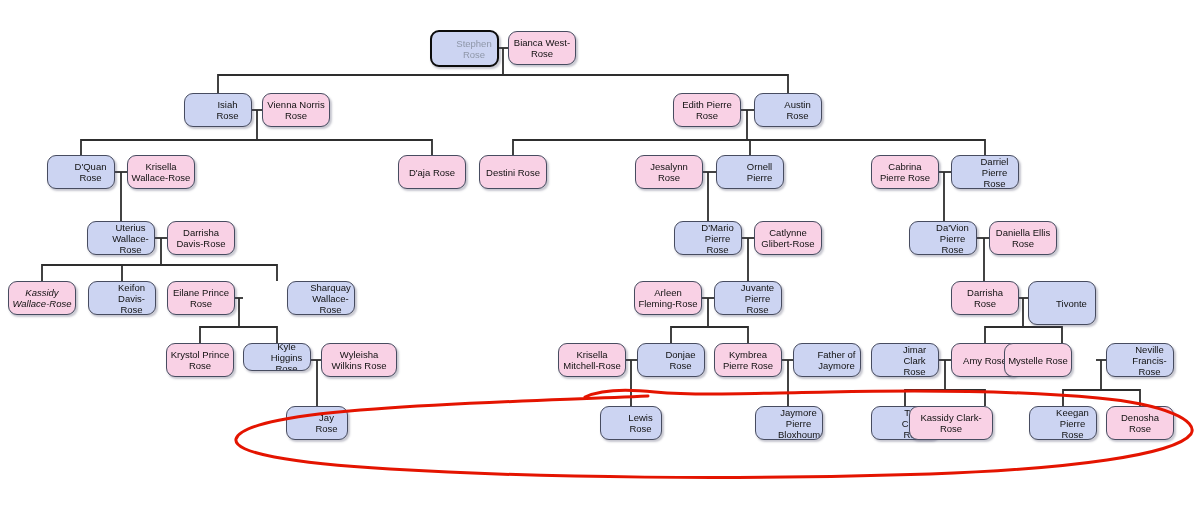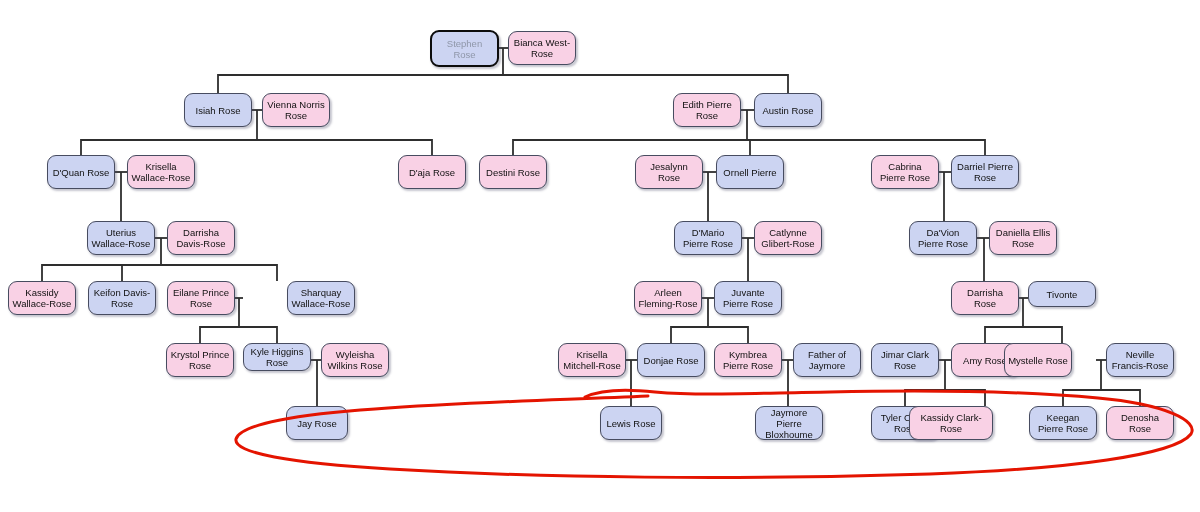--- a/index.html
+++ b/index.html
@@ -32,21 +32,21 @@
     text-align: center;
     overflow: hidden;
     padding: 1px 3px;
     font-size: 9.5px;
     line-height: 11px;
     color: #111111;
     box-shadow: 1.5px 2px 2px rgba(70,70,100,0.30);
     cursor: pointer;
   }
   .node.pink { background: #f9d1e5; }
-  .node.blue { background: #ccd4f2; }
+  .node.blue { background: #ccd4f2; padding-left: 22px; }
   .node.selected {
     border: 2.6px solid #0c0c0c;
     color: #8f97a9;
   }
   .node span { display: block; width: 100%; }
 </style>
 </head>
 <body>
 
 <div id="canvas" style="width: 1200px; height: 512px; background: rgb(255, 255, 255);">
@@ -151,51 +151,51 @@
       </div>
       <div class="node pink" style="left: 754px; top: 221px; width: 68px; height: 34px;">
         <span>Catlynne Glibert-Rose</span>
       </div>
       <div class="node blue" style="left: 909px; top: 221px; width: 68px; height: 34px;">
         <span>Da'Vion Pierre Rose</span>
       </div>
       <div class="node pink" style="left: 989px; top: 221px; width: 68px; height: 34px;">
         <span>Daniella Ellis Rose</span>
       </div>
-      <div class="node pink" style="left: 8px; top: 281px; width: 68px; height: 34px;">
+      <div class="node pink" style="left: 8px; top: 281px; width: 68px; height: 34px; font-style: italic;">
         <span>Kassidy Wallace-Rose</span>
       </div>
       <div class="node blue" style="left: 88px; top: 281px; width: 68px; height: 34px;">
         <span>Keifon Davis-Rose</span>
       </div>
       <div class="node pink" style="left: 167px; top: 281px; width: 68px; height: 34px;">
         <span>Eilane Prince Rose</span>
       </div>
       <div class="node blue" style="left: 243px; top: 281px; width: 68px; height: 34px; margin-left: 44px;">
         <span>Sharquay Wallace-Rose</span>
       </div>
       <div class="node pink" style="left: 634px; top: 281px; width: 68px; height: 34px;">
         <span>Arleen Fleming-Rose</span>
       </div>
       <div class="node blue" style="left: 714px; top: 281px; width: 68px; height: 34px;">
         <span>Juvante Pierre Rose</span>
       </div>
       <div class="node pink" style="left: 951px; top: 281px; width: 68px; height: 34px;">
         <span>Darrisha Rose</span>
       </div>
-      <div class="node blue" style="left: 1028px; top: 281px; width: 68px; height: 26px;">
+      <div class="node blue" style="left: 1028px; top: 281px; width: 68px; height: 44px;">
         <span>Tivonte</span>
       </div>
       <div class="node pink" style="left: 166px; top: 343px; width: 68px; height: 34px;">
         <span>Krystol Prince Rose</span>
       </div>
       <div class="node blue" style="left: 243px; top: 343px; width: 68px; height: 28px;">
         <span>Kyle Higgins Rose</span>
       </div>
-      <div class="node pink" style="left: 321px; top: 343px; width: 68px; height: 34px;">
+      <div class="node pink" style="left: 321px; top: 343px; width: 76px; height: 34px;">
         <span>Wyleisha Wilkins Rose</span>
       </div>
       <div class="node pink" style="left: 558px; top: 343px; width: 68px; height: 34px;">
         <span>Krisella Mitchell-Rose</span>
       </div>
       <div class="node blue" style="left: 637px; top: 343px; width: 68px; height: 34px;">
         <span>Donjae Rose</span>
       </div>
       <div class="node pink" style="left: 714px; top: 343px; width: 68px; height: 34px;">
         <span>Kymbrea Pierre Rose</span>

